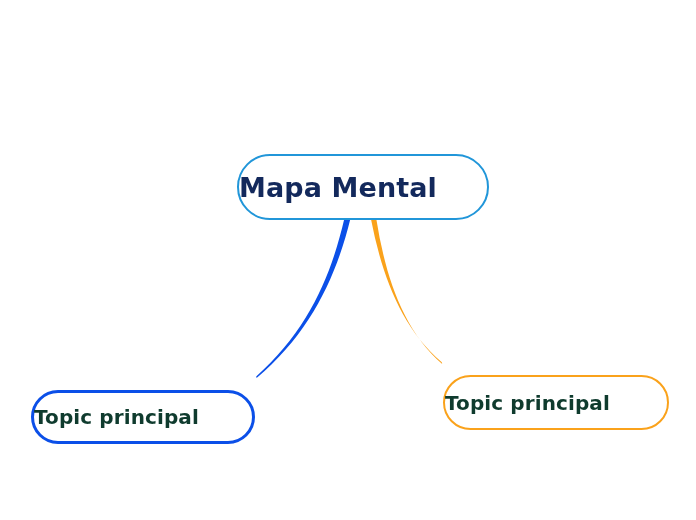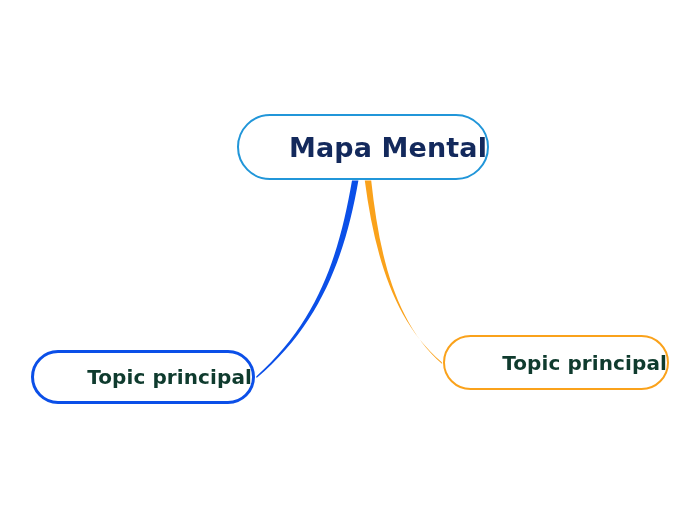--- a/index.html
+++ b/index.html
@@ -24,24 +24,25 @@
     top: 0;
     width: 696px;
     height: 520px;
     pointer-events: none;
   }
   .node {
     position: absolute;
     box-sizing: border-box;
     display: flex;
     align-items: center;
-    justify-content: flex-end;
+    justify-content: flex-start;
     background: #ffffff;
     text-align: center;
     white-space: nowrap;
+    margin-top: 40px;
   }
   .node-label {
     font-weight: bold;
     letter-spacing: 0.1px;
   }
 
   
   #node-root {
     left: 237px;
     top: 114px;

